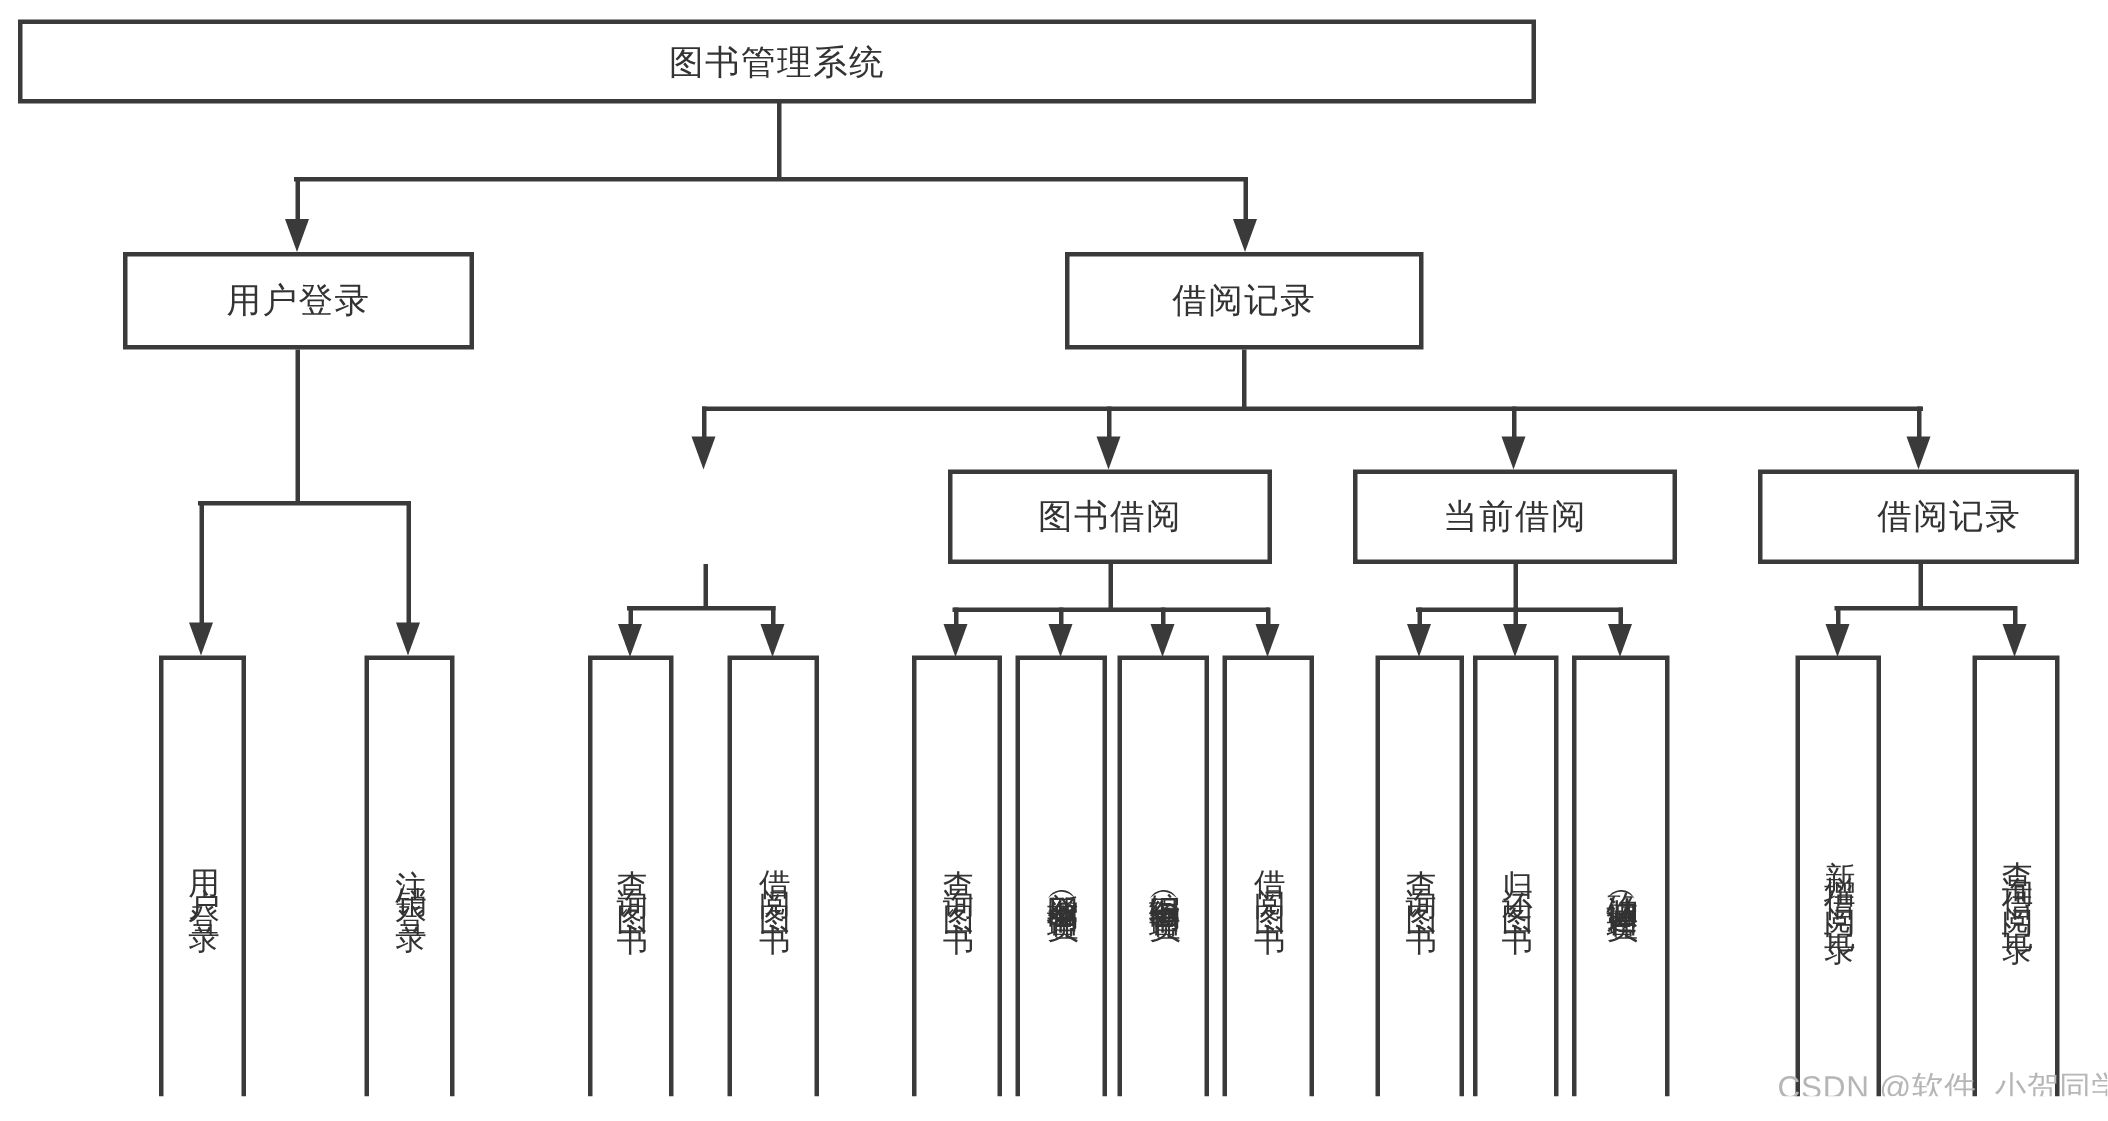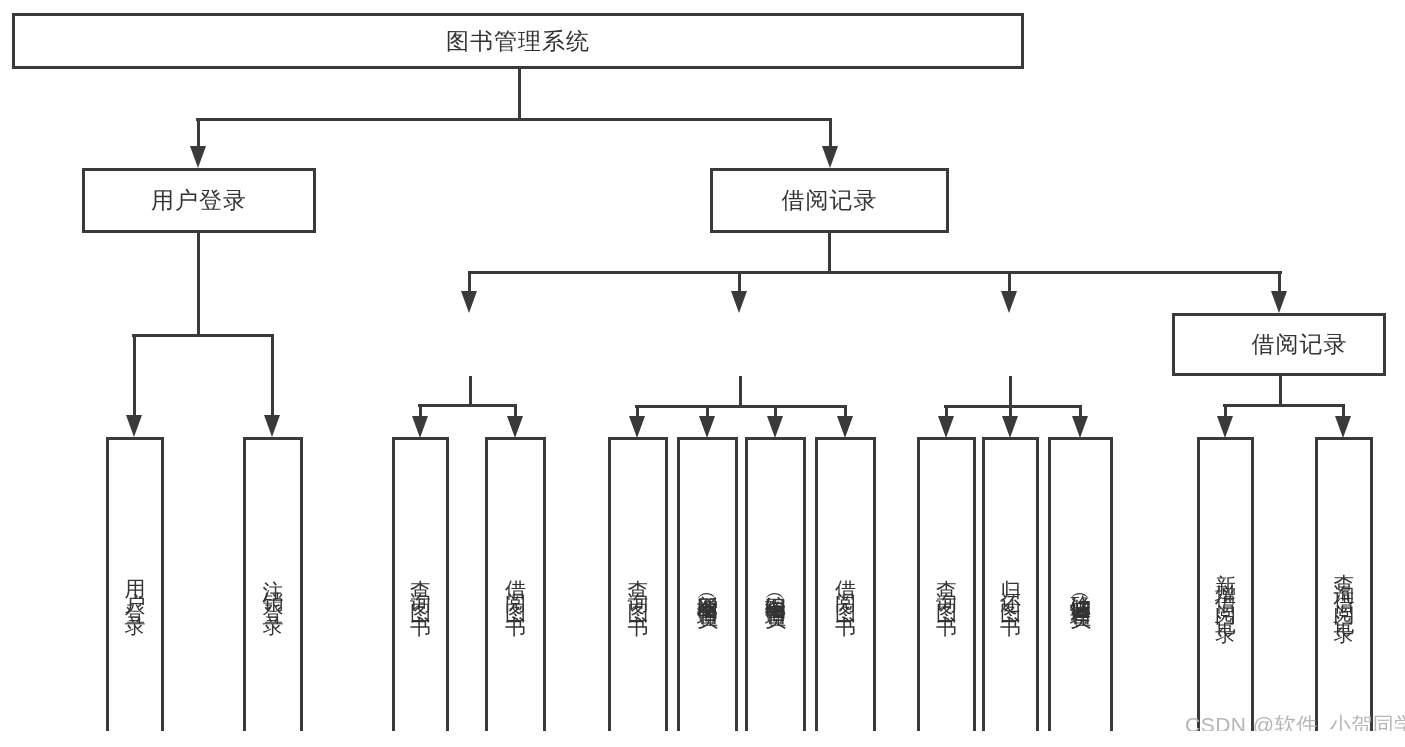--- a/index.html
+++ b/index.html
@@ -54,20 +54,22 @@
 </head>
 <body>
 
 <div id="canvas">
 
   <div class="hbox" style="left:12px; top:13px; width:1012px; height:56px;">图书管理系统</div>
 
   <div class="hbox" style="left:82px; top:168px; width:234px; height:65px;">用户登录</div>
   <div class="hbox" style="left:710px; top:168px; width:239px; height:65px;">借阅记录</div>
 
+  <div class="hbox" style="left:632px; top:313px; width:216px; height:63px;">图书借阅</div>
+  <div class="hbox" style="left:902px; top:313px; width:216px; height:63px;">当前借阅</div>
   <div class="hbox" style="left:1172px; top:313px; width:214px; height:63px;padding-left:41px;">借阅记录</div>
 
   <div class="vbox" style="left: 106px; width: 58px; letter-spacing: 12px;">用户登录</div>
   <div class="vbox" style="left: 243px; width: 60px; letter-spacing: 12px;">注销登录</div>
 
   <div class="vbox" style="left: 392px; width: 57px; letter-spacing: 12px;">查询图书</div>
   <div class="vbox" style="left: 485px; width: 61px; letter-spacing: 12px;">借阅图书</div>
 
   <div class="vbox" style="left: 608px; width: 60px; letter-spacing: 12px;">查询图书</div>
   <div class="vbox" style="left: 677px; width: 61px; letter-spacing: 2px;">新增图书（管理员）</div>

